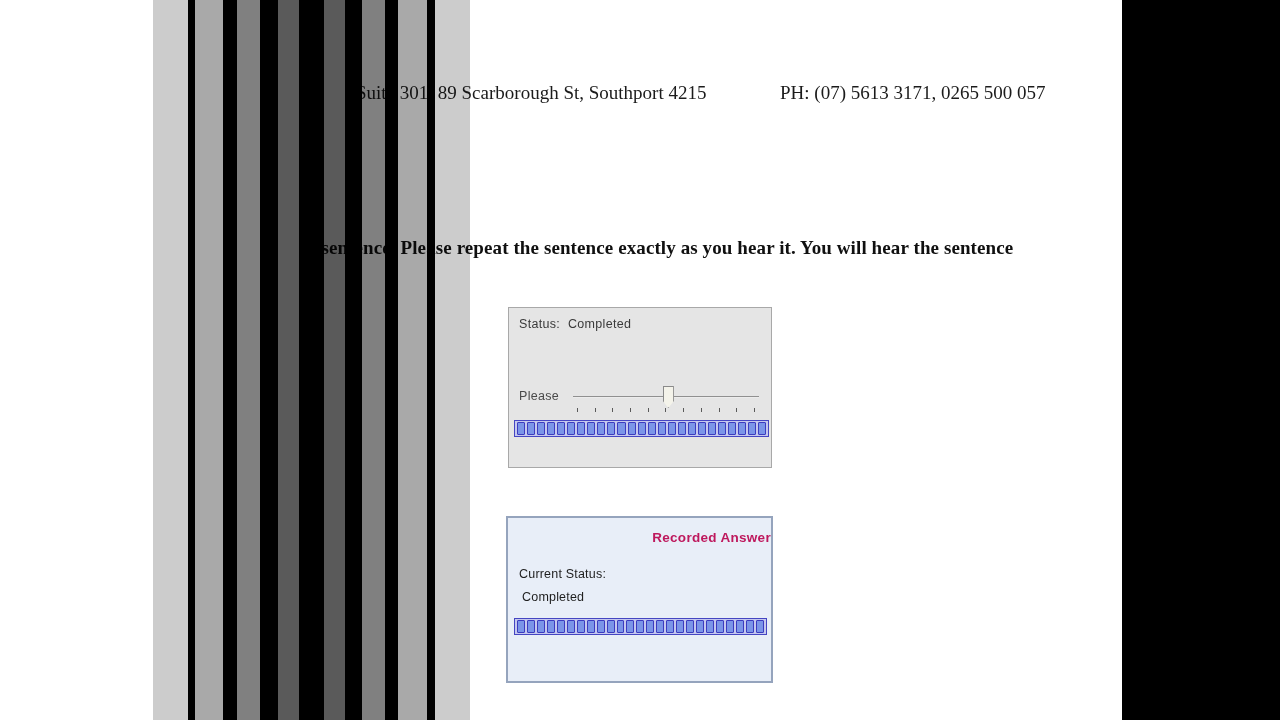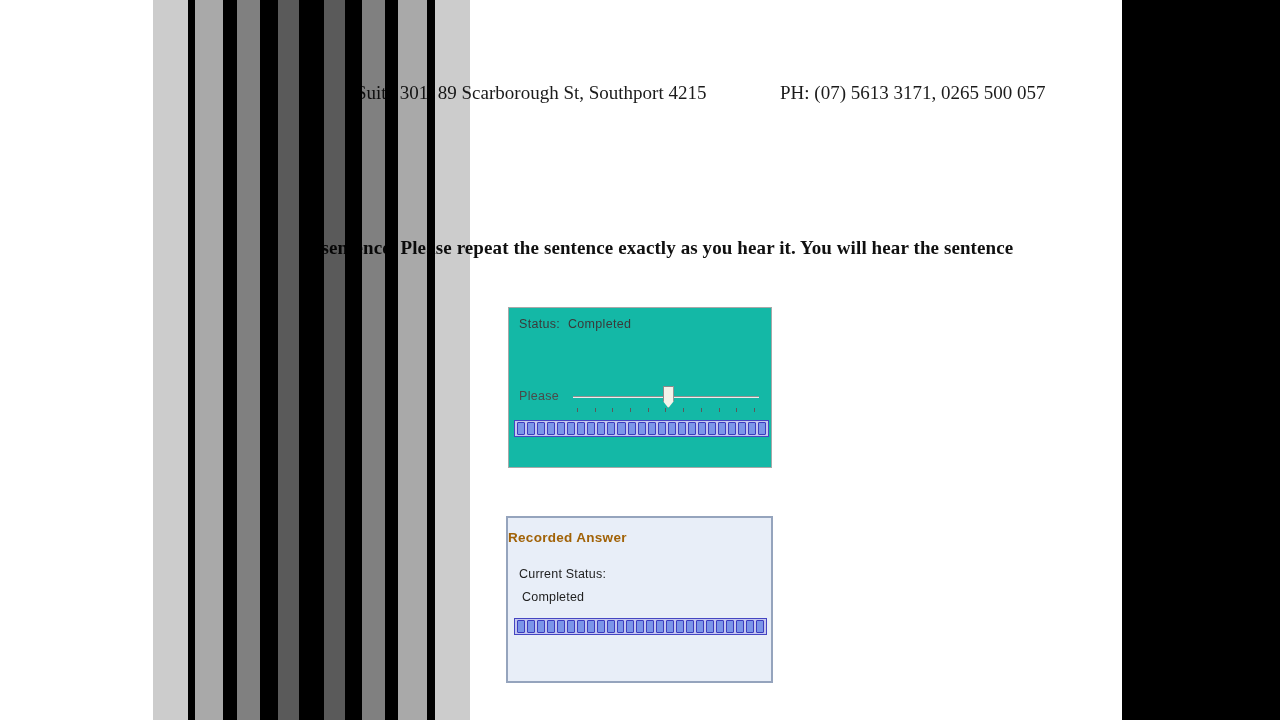--- a/index.html
+++ b/index.html
@@ -20,21 +20,21 @@
   .instruction { position: absolute; left: 307px; top: 237px; font-family: "Liberation Serif", serif;
     font-weight: bold; font-size: 19px; color: #101010; white-space: nowrap; letter-spacing: 0.1px; }
 
   
   .stripe-artifact { position: absolute; left: 153px; top: 0; width: 317px; height: 720px;
     display: flex; z-index: 2; mix-blend-mode: multiply; }
   .stripe-artifact > div { height: 100%; }
 
   
   .status-panel { position: absolute; left: 508px; top: 307px; width: 264px; height: 161px;
-    background: #14b8a6; border: 1px solid #a8a8a8; z-index: 3; }
+    background: #e5e5e5; border: 1px solid #a8a8a8; z-index: 3; }
   .status-line { position: absolute; left: 10px; top: 9px; font-size: 12.5px; color: #3a3a3a; letter-spacing: 0.3px; }
   .status-line .val { margin-left: 8px; }
   .volume-label { position: absolute; left: 10px; top: 81px; font-size: 12.5px; color: #4a4a4a; letter-spacing: 0.3px; }
   .slider { position: absolute; left: 64px; top: 74px; width: 186px; height: 32px; }
   .slider-track { position: absolute; left: 0; right: 0; top: 14px; height: 2px;
     background: #909090; border-bottom: 1px solid #ececec; }
   .slider-thumb { position: absolute; top: 4px; width: 11px; height: 22px;
     background: #f4f3ea; border: 1px solid #8a8a8a;
     clip-path: polygon(0 0, 100% 0, 100% 68%, 50% 100%, 0 68%); }
   .slider-ticks { position: absolute; left: 4px; right: 4px; top: 26px; height: 4px;
@@ -44,22 +44,22 @@
   
   .seg-bar { position: absolute; height: 17px; border: 1px solid #4545c2; background: #c5c8ef;
     display: flex; padding: 1px 1px; }
   .seg-bar i { flex: 1; margin: 0 1px; background: #7b95e8; border: 1px solid #3c3cc0; border-radius: 1px; }
   .status-panel .seg-bar { left: 5px; top: 112px; width: 255px; }
   .recorded-panel .seg-bar { left: 6px; top: 100px; width: 253px; }
 
   
   .recorded-panel { position: absolute; left: 506px; top: 516px; width: 267px; height: 167px;
     background: #e8eef8; border: 2px solid #95a4bd; z-index: 3; }
-  .recorded-title { position: absolute; left: 0; right: 0; top: 12px; text-align: left;
-    font-size: 13.5px; font-weight: bold; color: #a16207; letter-spacing: 0.3px; }
+  .recorded-title { position: absolute; left: 0; right: 0; top: 12px; text-align: right;
+    font-size: 13.5px; font-weight: bold; color: #be185d; letter-spacing: 0.3px; }
   .current-status-label { position: absolute; left: 11px; top: 49px; font-size: 12.5px; color: #1e1e1e; letter-spacing: 0.2px; text-align: center; }
   .current-status-value { position: absolute; left: 14px; top: 72px; font-size: 12.5px; color: #1e1e1e; letter-spacing: 0.2px; }
 
   
   .letterbox-right { position: absolute; left: 1122px; top: 0; width: 158px; height: 720px; background: #000; z-index: 4; }
 </style>
 </head>
 <body>
 
 <div class="page">

